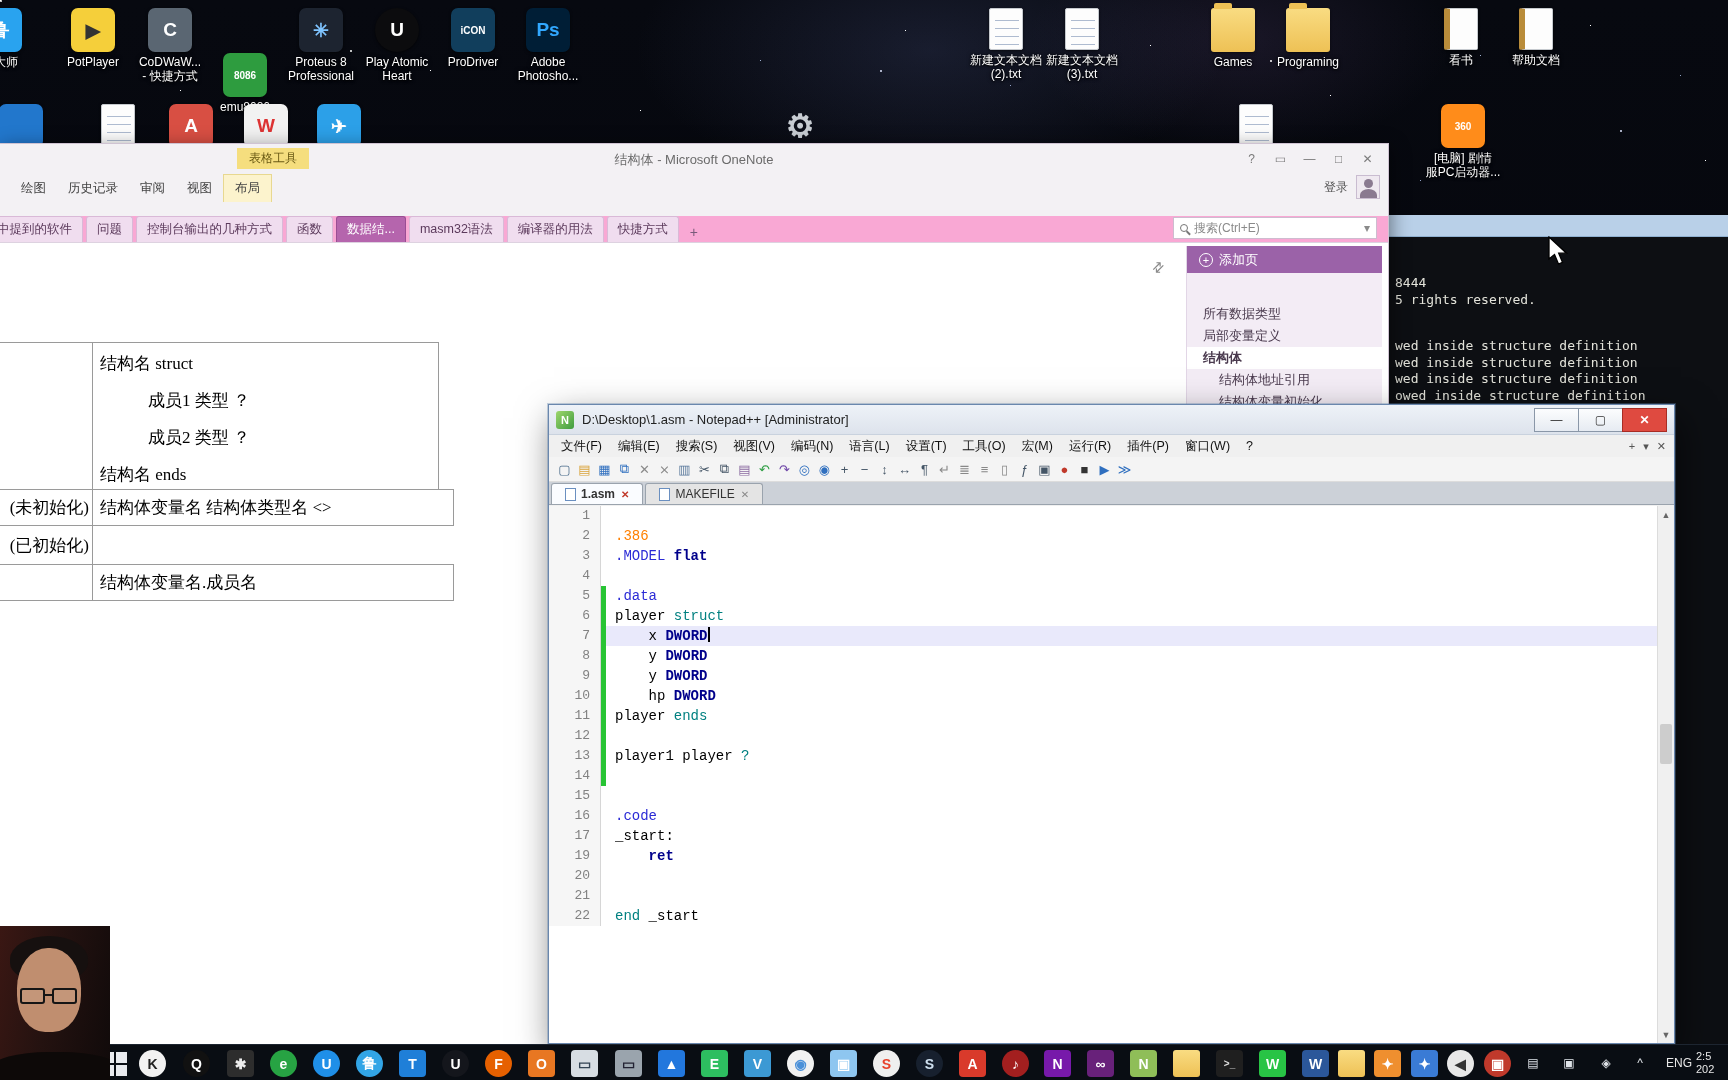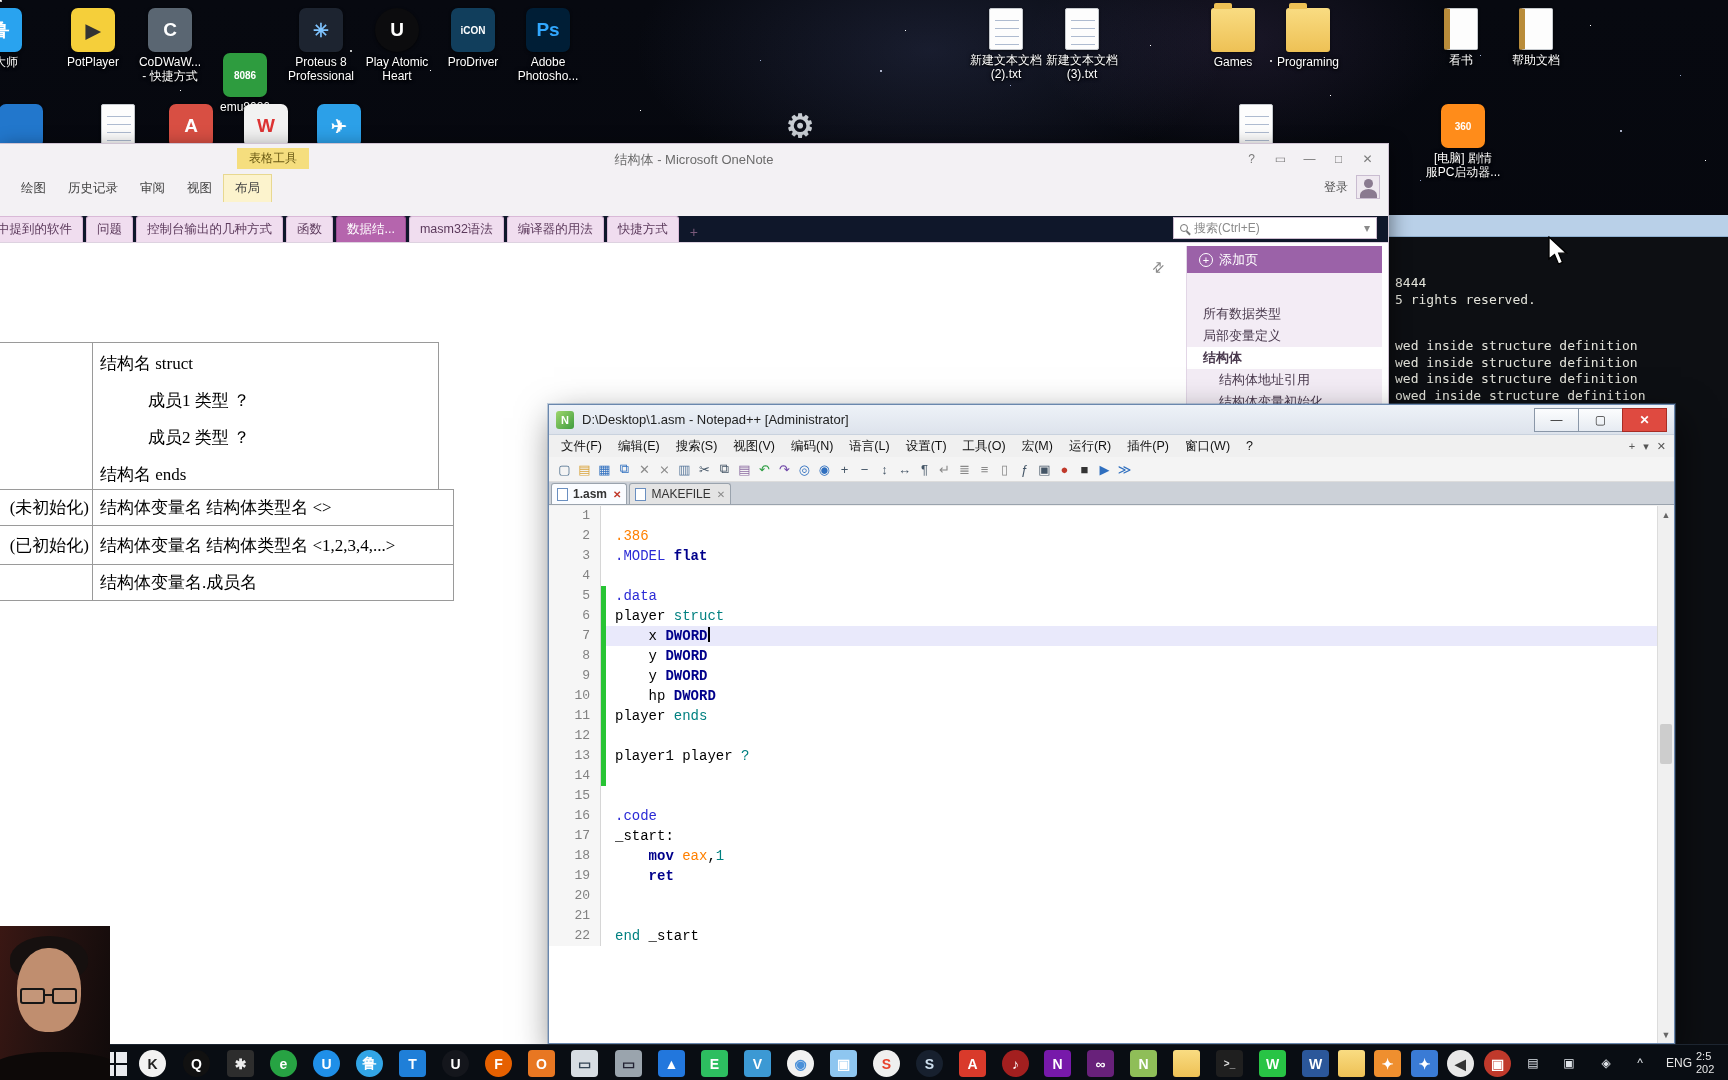--- a/index.html
+++ b/index.html
@@ -49,21 +49,21 @@
     display:flex;align-items:center;justify-content:center}
   .on-ctrls{position:absolute;right:6px;top:4px;display:flex}
   .on-ctrl{width:29px;height:22px;display:flex;align-items:center;justify-content:center;color:#7a7a7a;font-size:12px}
   .on-tabsrow{height:28px;display:flex;align-items:flex-end;padding-left:10px;position:relative}
   .rtab{font-size:12.5px;color:#444;padding:5px 11px}
   .rtab.ctx{background:#fcf3cd;border:1px solid #e8d890;border-bottom:none}
   .on-signin{position:absolute;right:40px;bottom:6px;font-size:12px;color:#555}
   .avatar{position:absolute;right:8px;bottom:3px;width:24px;height:24px;background:#efe9f0;border:1px solid #c9bcd0;overflow:hidden}
   .avatar::before{content:"";position:absolute;left:7px;top:3px;width:9px;height:9px;border-radius:50%;background:#8a7a90}
   .avatar::after{content:"";position:absolute;left:3px;top:13px;width:17px;height:12px;border-radius:50% 50% 0 0;background:#8a7a90}
-  .on-strip{height:27px;background:#0f172a;border-bottom:1px solid #ddd2e0;display:flex;align-items:flex-end;position:relative}
+  .on-strip{height:27px;background:#f9a8d4;border-bottom:1px solid #ddd2e0;display:flex;align-items:flex-end;position:relative}
   .stab{font-size:12.5px;color:#5c3a5c;background:#f0ddef;border:1px solid #d9b9d7;border-bottom:none;border-radius:3px 3px 0 0;
     padding:4px 10px;margin-right:3px;white-space:nowrap}
   .stab:first-child{margin-left:-14px}
   .stab.sel{background:#b565ad;color:#fff;border-color:#9a4d93}
   .stab.add{background:transparent;border:none;color:#7a5a7a;font-size:14px;padding:2px 8px}
   .on-search{position:absolute;right:11px;bottom:3px;width:204px;height:22px;background:#fff;border:1px solid #cdbccf;
     display:flex;align-items:center;padding:0 6px;font-size:12px;color:#8a8a8a}
   .on-search .sp{flex:1}
   .mag{width:8px;height:8px;border:1.5px solid #777;border-radius:50%;position:relative;margin-right:6px}
   .mag::after{content:"";position:absolute;width:5px;height:1.5px;background:#777;transform:rotate(45deg);right:-4px;bottom:-2px}
@@ -97,21 +97,21 @@
   .npp-ctrls{position:absolute;right:7px;top:3px;display:flex}
   .wbtn{width:45px;height:24px;border:1px solid #8a97a8;margin-left:-1px;display:flex;align-items:center;justify-content:center;
     font-size:12px;color:#333;background:linear-gradient(#fcfdfe,#e6ebf2)}
   .wbtn.close{background:#df4a40;border-color:#a82c24;color:#fff;font-weight:bold}
   .npp-menu{height:22px;background:#f0f0f0;display:flex;align-items:center;padding-left:4px;position:relative;font-size:12.5px;color:#111}
   .mitem{padding:2px 8px}
   .menu-extra{position:absolute;right:8px;display:flex;gap:8px;color:#555;font-size:11px}
   .npp-tools{height:25px;background:#f4f4f4;border-bottom:1px solid #dcdcdc;display:flex;align-items:center;padding-left:6px}
   .tbi{width:19px;height:19px;margin-right:1px;display:flex;align-items:center;justify-content:center;font-size:13px;border-radius:2px}
   .npp-tabs{height:23px;background:#ccd1d8;display:flex;align-items:flex-end;padding-left:2px;border-bottom:1px solid #9aa3ad}
-  .ntab{height:21px;display:inline-flex;align-items:center;padding:0 5px;font-size:12px;color:#333;background:#e4e4e4;
+  .ntab{height:21px;display:inline-flex;align-items:center;padding:0 13px;font-size:12px;color:#333;background:#e4e4e4;
     border:1px solid #9aa3ad;border-bottom:none;margin-right:2px;border-radius:3px 3px 0 0}
   .ntab.act{background:#fafcff;font-weight:bold}
   .ntab .tico{width:11px;height:13px;background:#fff;border:1px solid #6a8fc0;margin-right:5px}
   .ntab .tclose{margin-left:6px;font-size:10px;color:#888}
   .ntab.act .tclose{color:#c0392b;font-weight:bold}
   .npp-editor{position:absolute;left:0;top:101px;right:0;bottom:0;background:#fff;overflow:hidden}
   .cl{display:flex;height:20px;align-items:center}
   .cl .ln{width:52px;flex:0 0 52px;text-align:right;padding-right:10px;background:#f6f6f6;border-right:1px solid #d6d6d6;
     color:#828282;font:13px/20px "Liberation Mono","DejaVu Sans Mono",monospace;align-self:stretch}
   .cl .chg{width:5px;flex:0 0 5px;align-self:stretch}
@@ -353,21 +353,20 @@
             <div class="on-line ind">成员2 类型 ？</div>
             <div class="on-line">结构名 ends</div>
           </div>
         </div>
         <div class="on-row">
           <div class="on-cell lab" style="height: 37px;">(未初始化)</div>
           <div class="on-cell con" style="height: 37px;">结构体变量名 结构体类型名 &lt;&gt;</div>
         </div>
         <div class="on-row">
           <div class="on-cell lab" style="height: 40px;">(已初始化)</div>
-          <div class="on-cell con" style="height: 40px;">结构体变量名 结构体类型名 &lt;1,2,3,4,...&gt;</div>
         </div>
         <div class="on-row">
           <div class="on-cell lab" style="height: 37px;"></div>
           <div class="on-cell con" style="height: 37px;">结构体变量名.成员名</div>
         </div>
       </div>
   </div>
 </div>
 
 <div id="npp">
@@ -523,25 +522,20 @@
         <div class="ln">16</div>
         <div class="chg"></div>
         <pre><span class="c-d">.code</span></pre>
       </div>
       <div class="cl">
         <div class="ln">17</div>
         <div class="chg"></div>
         <pre><span class="c-p">_start:</span></pre>
       </div>
       <div class="cl">
-        <div class="ln">18</div>
-        <div class="chg"></div>
-        <pre><span class="c-p">    </span><span class="c-k">mov </span><span class="c-n">eax</span><span class="c-p">,</span><span class="c-t">1</span></pre>
-      </div>
-      <div class="cl">
         <div class="ln">19</div>
         <div class="chg"></div>
         <pre><span class="c-p">    </span><span class="c-k">ret</span></pre>
       </div>
       <div class="cl">
         <div class="ln">20</div>
         <div class="chg"></div>
         <pre></pre>
       </div>
       <div class="cl">

